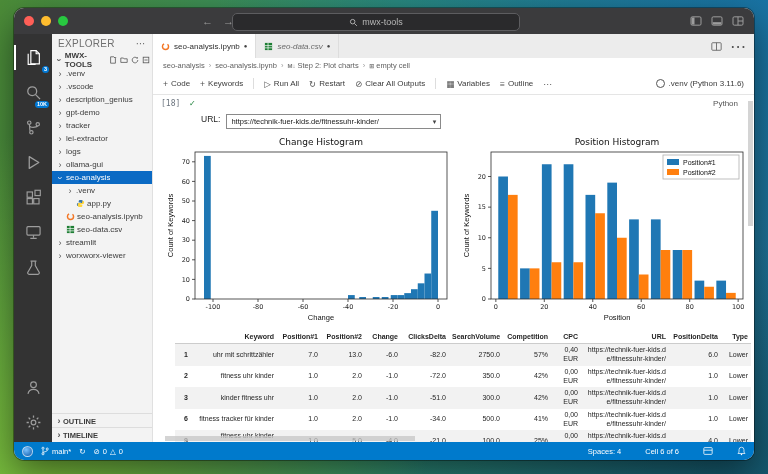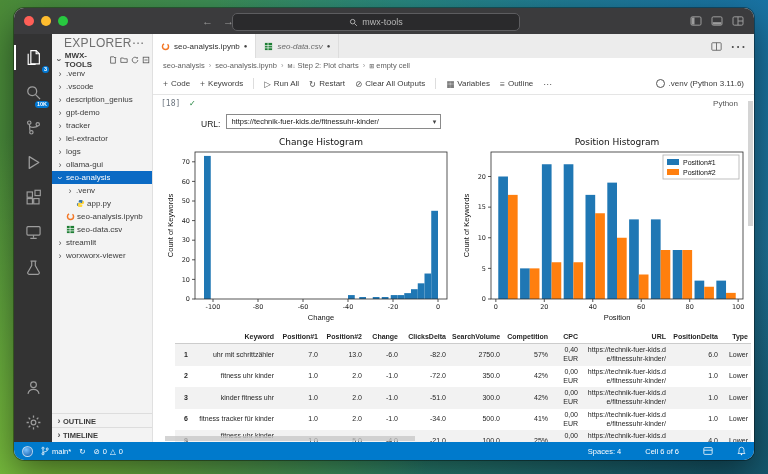--- a/index.html
+++ b/index.html
@@ -27,21 +27,21 @@
   .main{flex:1;display:flex;min-height:0;}
   .activitybar{width:38px;background:#333333;flex:0 0 38px;position:relative;display:flex;flex-direction:column;align-items:center;padding-top:6px;box-sizing:border-box;}
   .ab-item{position:relative;width:38px;height:35px;display:flex;align-items:center;justify-content:center;color:#9d9d9d;}
   .ab-item.active{color:#ffffff;}
   .ab-item.active::before{content:"";position:absolute;left:0;top:5px;bottom:5px;width:2px;background:#fff;}
   .ab-bottom{position:absolute;bottom:2px;left:0;width:38px;display:flex;flex-direction:column;align-items:center;}
   .badge{position:absolute;bottom:2px;right:3px;background:#0078d4;color:#fff;font-size:5.5px;line-height:7px;padding:0 2px;border-radius:5px;font-weight:bold;}
 
   
   .sidebar{width:100px;flex:0 0 100px;background:#f3f3f3;border-right:1px solid #e0e0e0;position:relative;font-size:8px;color:#3b3b3b;overflow:hidden;}
-  .sb-title{height:18px;display:flex;align-items:center;justify-content:space-between;padding:0 12px;color:#6f6f6f;font-size:12px;letter-spacing:.3px;}
+  .sb-title{height:18px;display:flex;align-items:center;justify-content:space-between;padding:0 6px;color:#6f6f6f;font-size:10px;letter-spacing:.3px;}
   .section-head{height:15px;display:flex;align-items:center;gap:2px;padding:0 2px 0 4px;font-weight:bold;font-size:8px;}
   .section-head .acts{margin-left:auto;display:flex;gap:3px;align-items:center;color:#555;}
   .chev{display:inline-block;color:#555;font-size:9px;line-height:8px;width:8px;text-align:center;}
   .chev.down{transform:rotate(90deg);}
   .tree-row{height:13px;display:flex;align-items:center;gap:2px;cursor:default;white-space:nowrap;}
   .tree-row.selected{background:#0b6ac4;color:#fff;}
   .tree-row.selected .chev{color:#fff;}
   .tree-label{overflow:hidden;text-overflow:ellipsis;}
   .fic{width:9px;height:9px;display:inline-block;flex:0 0 9px;}
   .sb-bottomsec{position:absolute;left:0;right:0;height:14px;border-top:1px solid #ddd;display:flex;align-items:center;font-weight:bold;font-size:7.5px;padding-left:3px;background:#f3f3f3;}
@@ -62,21 +62,21 @@
   .tbi{display:flex;align-items:center;gap:3px;cursor:default;}
   .tbi .ti{color:#515151;font-size:8.5px;}
   .tb-sep{width:1px;height:11px;background:#ddd;}
   .kernel{margin-left:auto;display:flex;align-items:center;gap:4px;color:#3b3b3b;}
   .kernel .kdot{width:7px;height:7px;border:1px solid #555;border-radius:50%;display:inline-block;}
 
   .nbcontent{flex:1;position:relative;background:#fff;overflow:hidden;}
   .exec{position:absolute;left:8px;top:4px;font-family:"DejaVu Sans Mono",monospace;font-size:8px;color:#6a737d;}
   .check{position:absolute;left:36px;top:4px;font-size:8px;color:#1a7f37;}
   .celllang{position:absolute;right:16px;top:4px;font-size:8px;color:#555;}
-  .urlrow{position:absolute;left:48px;top:19px;display:flex;align-items:flex-end;gap:6px;font-size:8.5px;color:#222;}
+  .urlrow{position:absolute;left:48px;top:19px;display:flex;align-items:flex-start;gap:6px;font-size:8.5px;color:#222;}
   .url-dd{width:215px;height:15px;border:1px solid #8a8a8a;background:#fff;display:flex;align-items:center;justify-content:space-between;padding:0 4px;font-size:7.5px;color:#222;box-sizing:border-box;}
   .url-dd .caret{color:#444;font-size:7px;}
   .charts{position:absolute;left:12px;top:40px;display:flex;gap:8px;}
   .chart{background:#fff;}
   .result-table{position:absolute;left:22px;top:236px;width:580px;height:112px;overflow:hidden;}
   table.df{border-collapse:collapse;table-layout:fixed;width:576px;font-size:7px;color:#1f1f1f;}
   table.df th{font-weight:bold;text-align:right;padding:2px 3px;border-bottom:1px solid #cccccc;line-height:1.2;}
   table.df td{text-align:right;padding:2px 3px;line-height:1.25;vertical-align:middle;}
   table.df tbody tr:nth-child(odd){background:#f2f2f2;}
   td.idx{font-weight:bold;}

